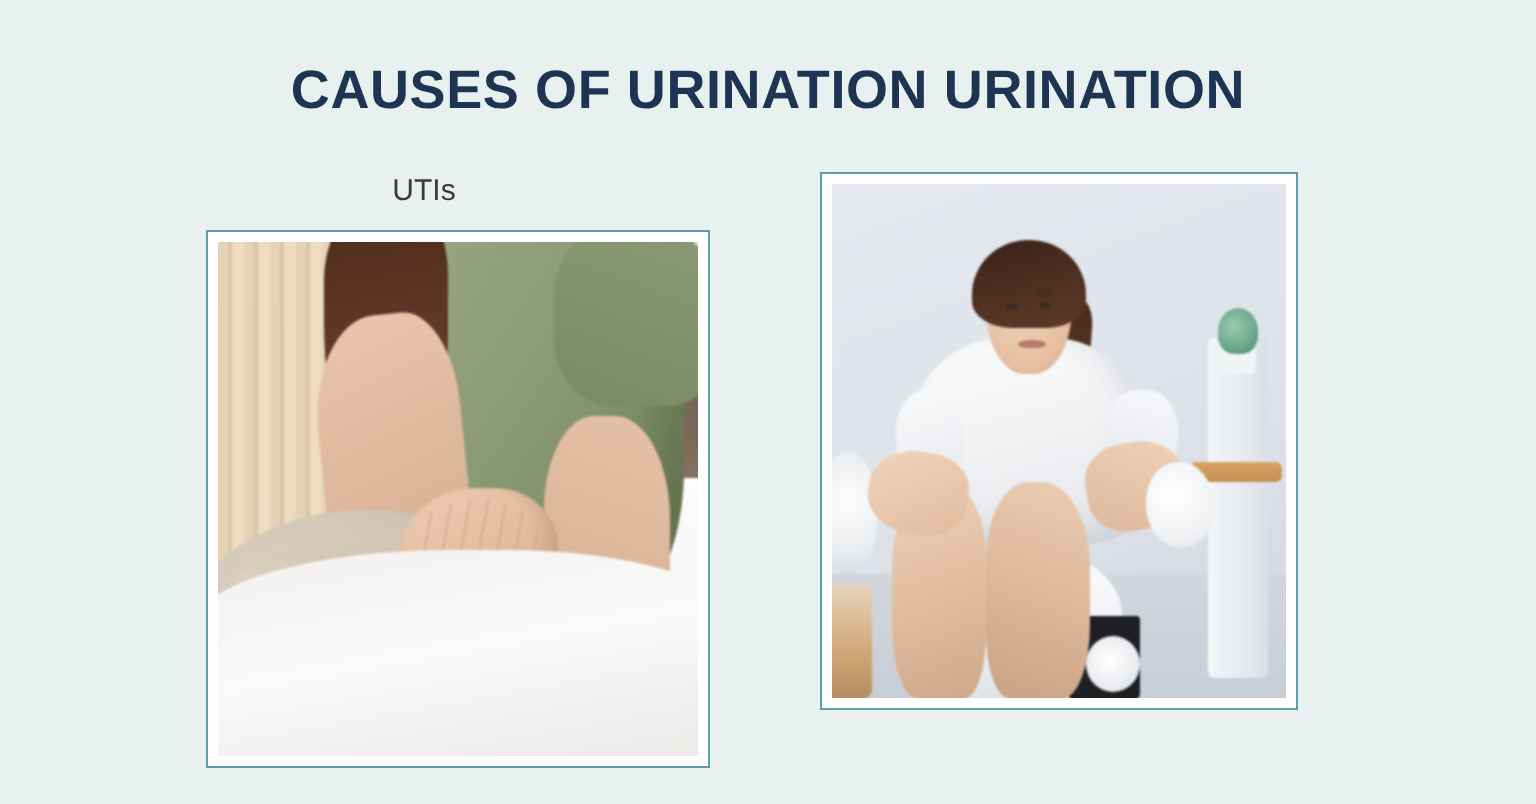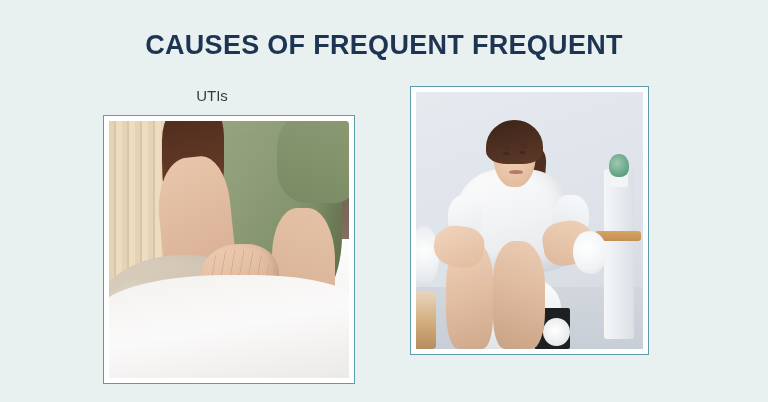--- a/index.html
+++ b/index.html
@@ -392,21 +392,21 @@
     inset: 0;
     backdrop-filter: blur(0.4px);
     pointer-events: none;
   }
 </style>
 </head>
 <body>
 
 <div class="infographic">
 
-  <div class="title">CAUSES OF FREQUENT FREQUENT</div>
+  <div class="title">CAUSES OF URINATION URINATION</div>
 
   <div class="panel panel-left">
 
     <div class="caption">UTIs</div>
 
     <div class="frame frame-left">
       <div class="photo ph-uti">
         <div class="uti-wall"></div>
         <div class="uti-headboard"></div>
         <div class="uti-dark"></div>

